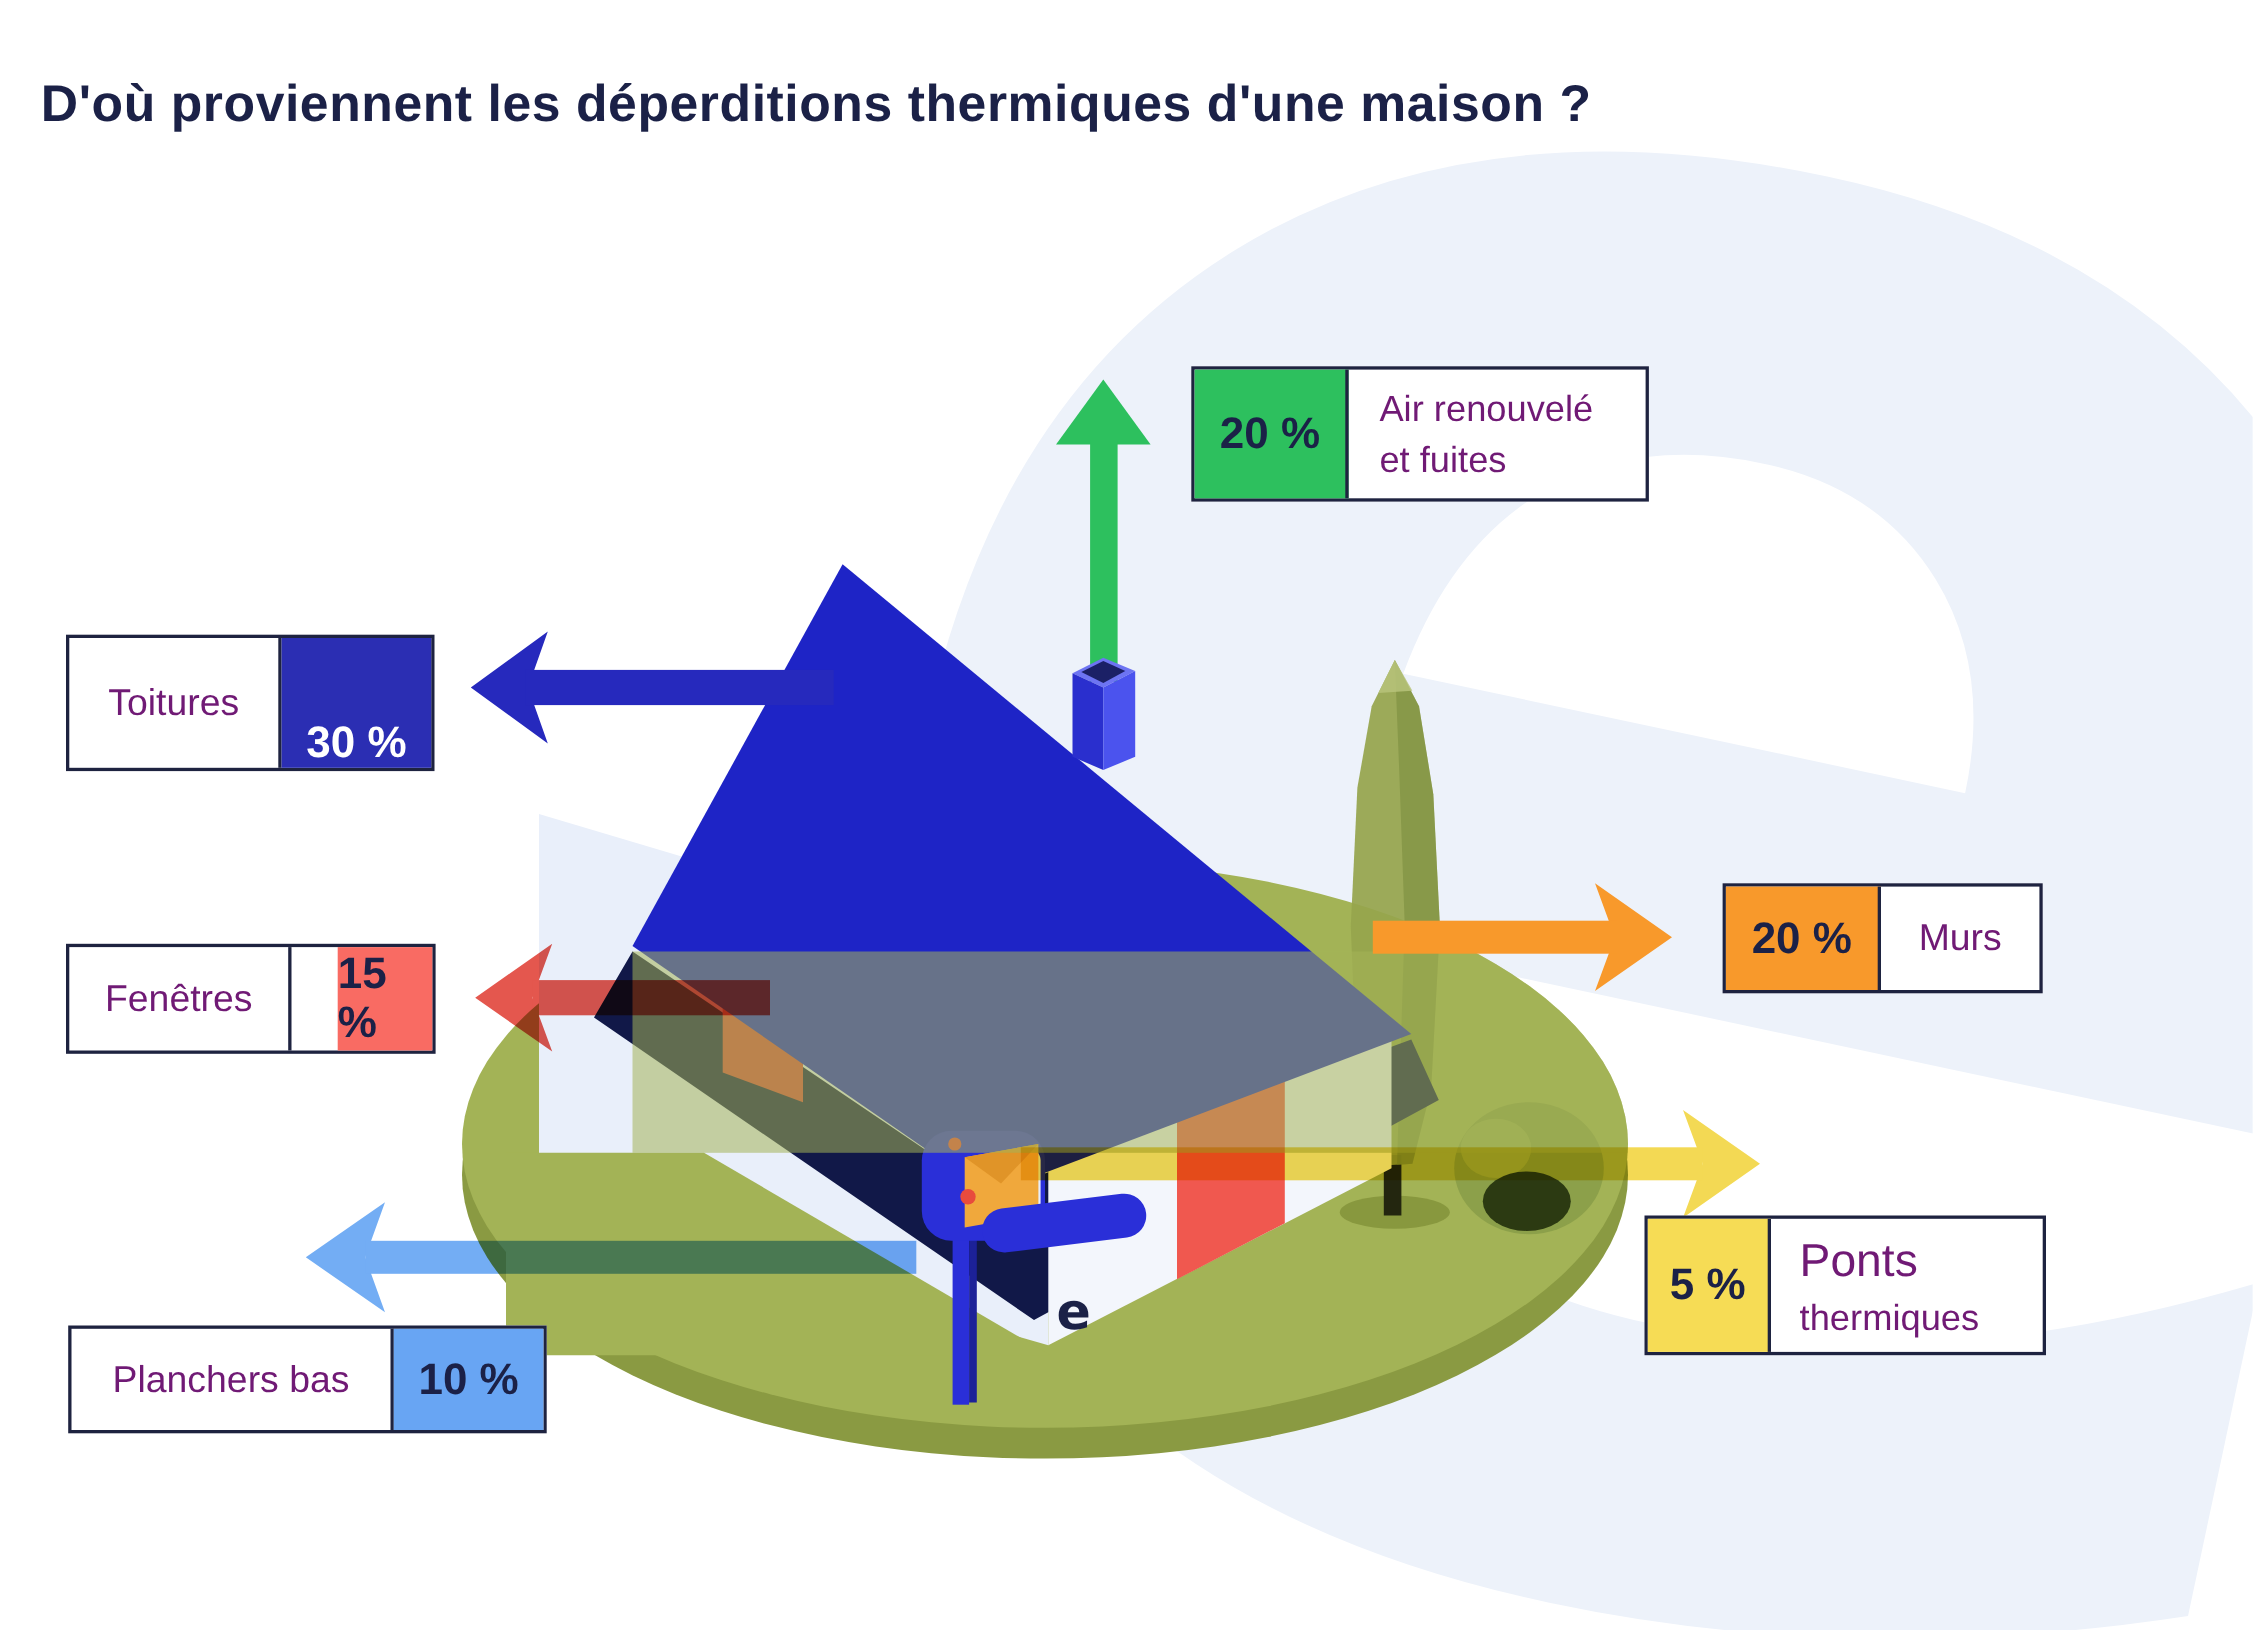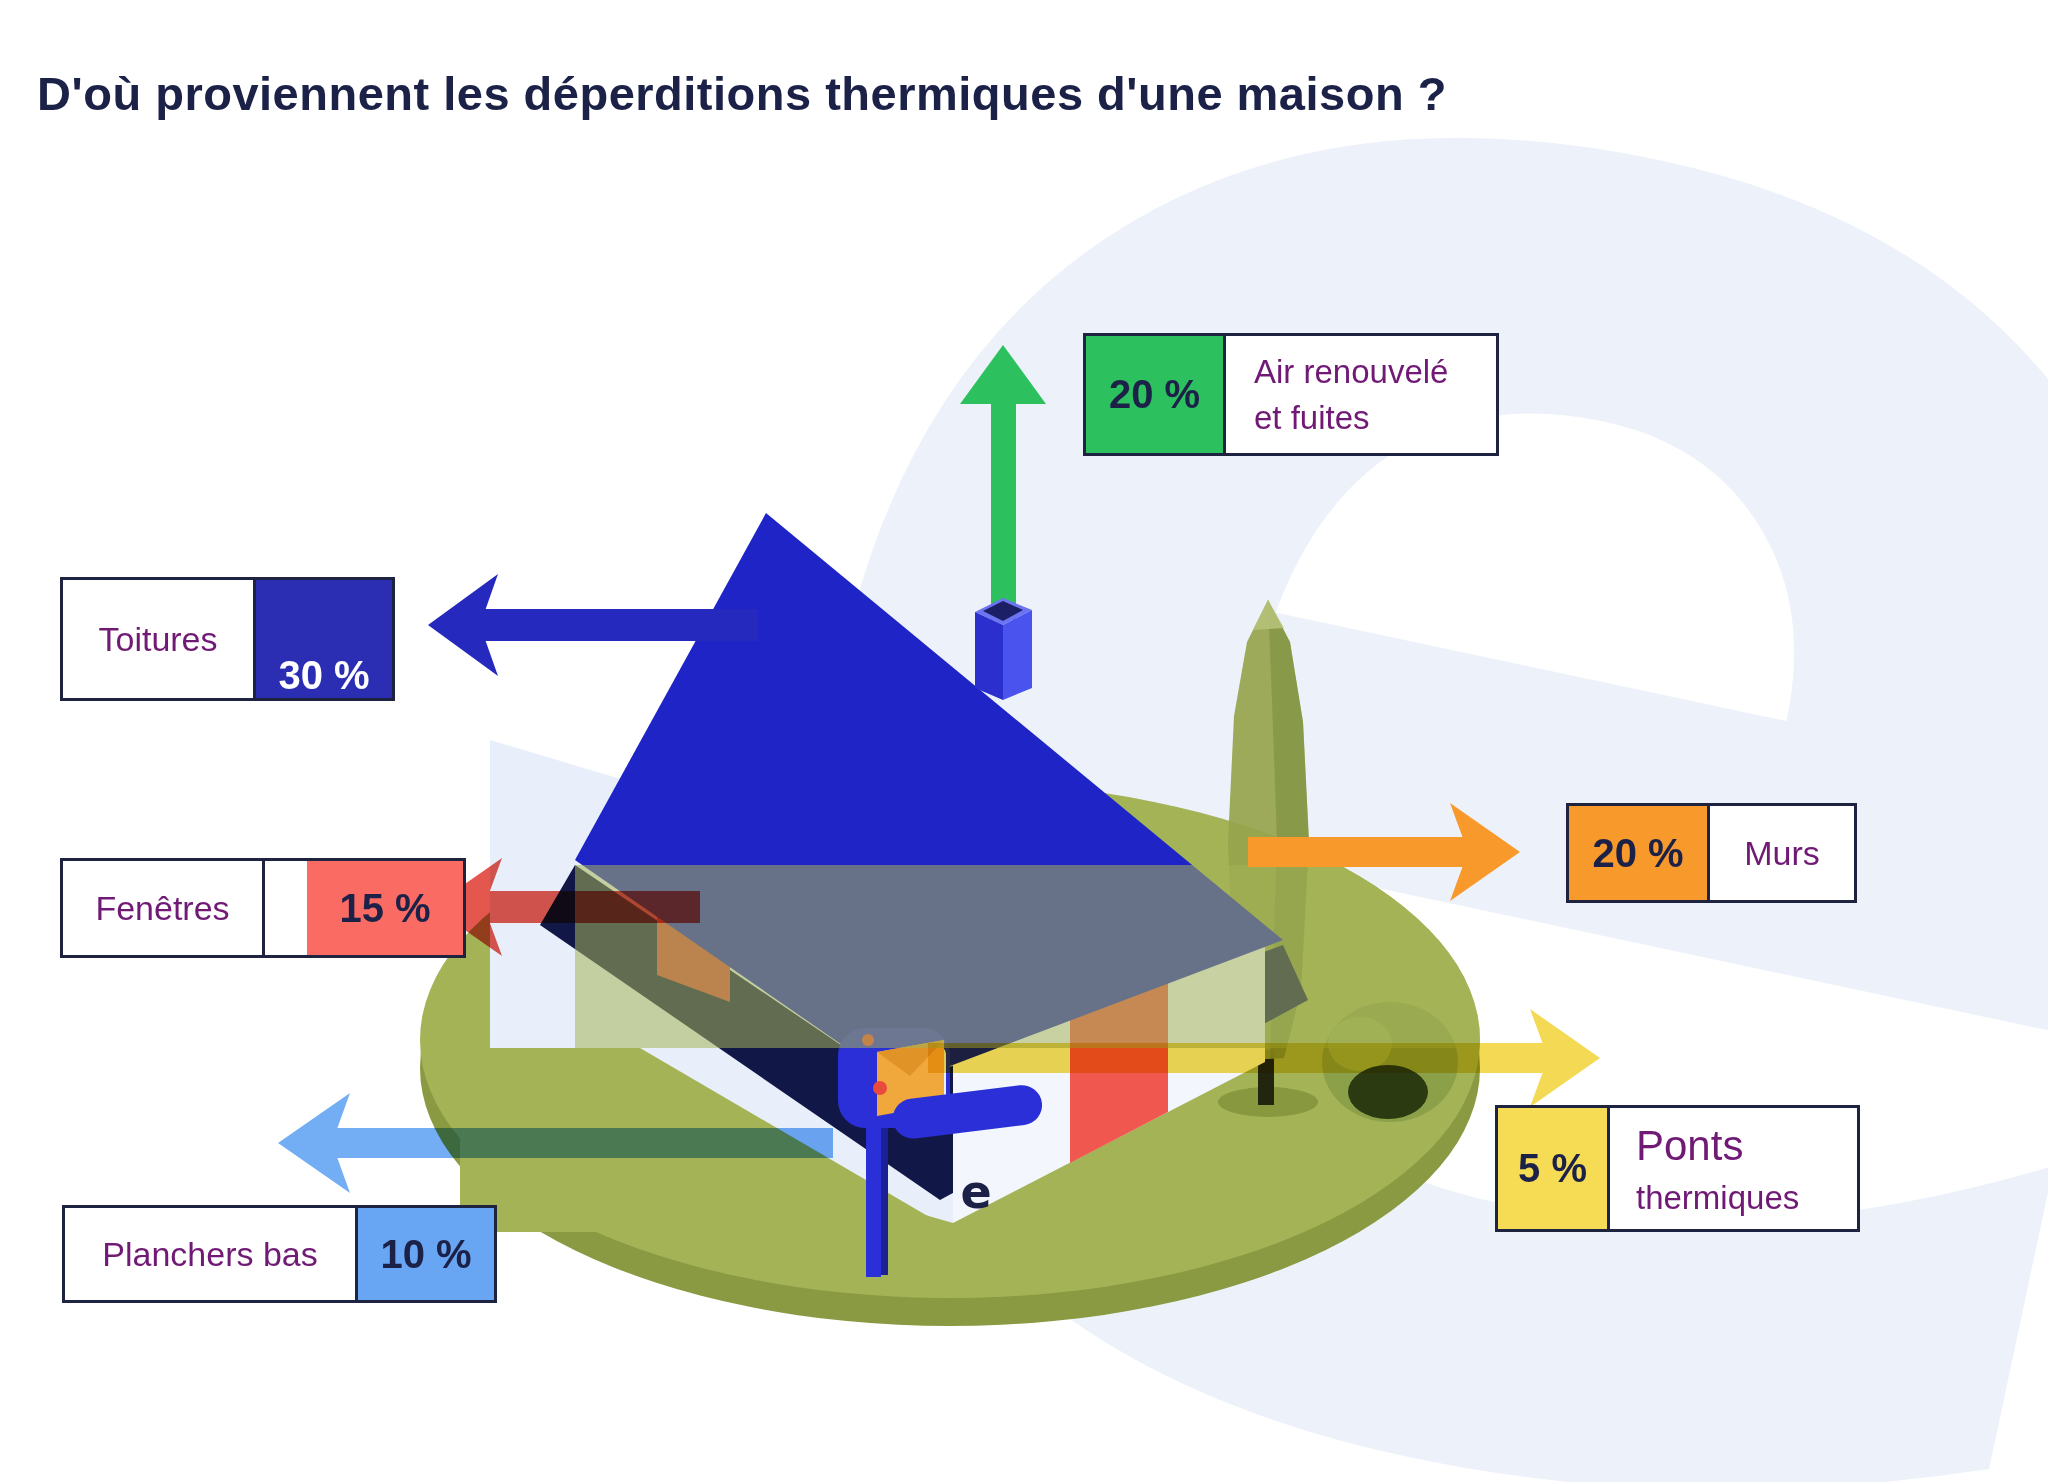--- a/index.html
+++ b/index.html
@@ -30,21 +30,21 @@
 
   #badge-air{left:1083px;top:333px;width:416px;height:123px;}
   #badge-air .c-color{width:140px;background:#2dc05e;}
   #badge-air .c-label{flex:1;}
 
   #badge-toitures{left:60px;top:577px;width:335px;height:124px;}
   #badge-toitures .c-label{width:193px;}
   #badge-toitures .c-color{flex:1;background:#2b2eb3;align-items:flex-end;}
   #badge-toitures .pct{color:#ffffff;}
 
-  #badge-fenetres{left:60px;top:858px;width:406px;height:100px;gap:42px;}
+  #badge-fenetres{left:60px;top:858px;width:336px;height:100px;gap:42px;}
   #badge-fenetres .c-label{width:202px;}
   #badge-fenetres .c-color{flex:1;background:#f96b63;}
 
   #badge-murs{left:1566px;top:803px;width:291px;height:100px;}
   #badge-murs .c-color{width:141px;background:#f8992b;}
   #badge-murs .c-label{flex:1;}
 
   #badge-ponts{left:1495px;top:1105px;width:365px;height:127px;}
   #badge-ponts .c-color{width:112px;background:#f6dc55;}
   #badge-ponts .c-label{flex:1;font-size:33px;}

